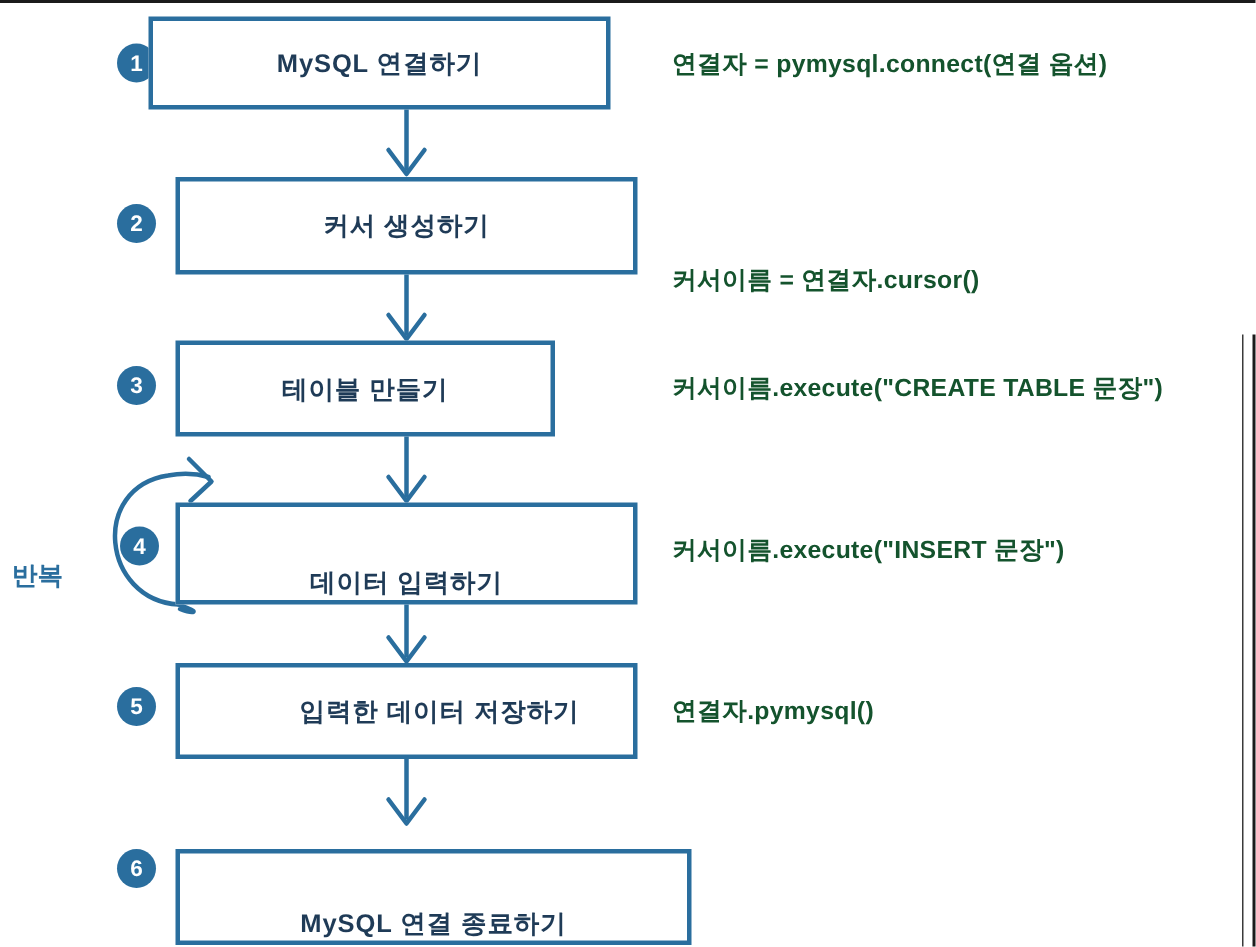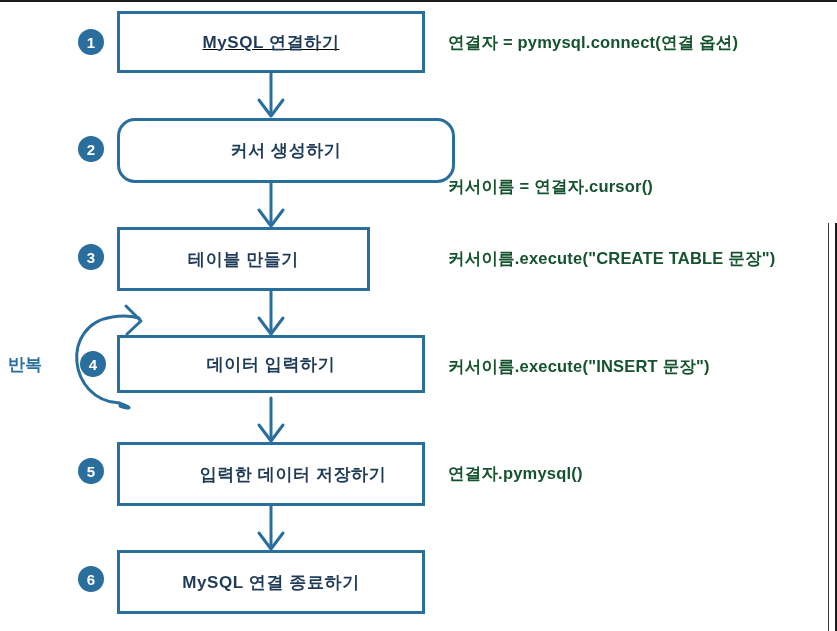--- a/index.html
+++ b/index.html
@@ -84,20 +84,21 @@
     font-weight: bold;
     white-space: nowrap;
     letter-spacing: 0.2px;
   }
   .loop-label {
     position: absolute;
     color: #2a6e9e;
     font-size: 17px;
     font-weight: bold;
     white-space: nowrap;
+    margin-top: 19px;
   }
 </style>
 </head>
 <body>
 
 <div id="canvas">
 
   <div class="edge-top"></div>
   <div class="edge-right"></div>
   <div class="edge-right-2"></div>
@@ -135,48 +136,48 @@
                  C 68 400, 60 325, 112 317
                  C 123 315, 132 316, 139 318"></path>
         <path d="M 119 403
                  C 136 409, 128 409, 120 406"></path>
         <polyline points="126,306 141,321 127,334"></polyline>
       </g>
     </g>
   </svg>
 
   <div class="badge" style="left:78px; top:29px;">1</div>
-  <div class="step-box" style="left:117px; top:11px; width:308px; height:62px;text-decoration:underline;">
+  <div class="step-box" style="left:99px; top:11px; width:308px; height:62px;">
     <span class="step-label">MySQL 연결하기</span>
   </div>
   <div class="code-text" style="left:448px; top:32px;">연결자 = pymysql.connect(연결 옵션)</div>
 
   <div class="badge" style="left:78px; top:136px;">2</div>
-  <div class="step-box" style="left:117px; top:118px; width:338px; height:65px;border-radius:18px;">
+  <div class="step-box" style="left:117px; top:118px; width:308px; height:65px;">
     <span class="step-label">커서 생성하기</span>
   </div>
   <div class="code-text" style="left:448px; top:140px;margin-top:36px;">커서이름 = 연결자.cursor()</div>
 
   <div class="badge" style="left:78px; top:244px;">3</div>
   <div class="step-box" style="left:117px; top:227px; width:253px; height:64px;">
     <span class="step-label">테이블 만들기</span>
   </div>
   <div class="code-text" style="left:448px; top:248px;">커서이름.execute("CREATE TABLE 문장")</div>
 
   <div class="loop-label" style="left:8px; top:353px;">반복</div>
   <div class="badge" style="left:80px; top:351px;">4</div>
-  <div class="step-box" style="left:117px; top:335px; width:308px; height:58px;">
+  <div class="step-box" style="left:117px; top:335px; width:308px; height:68px;align-items:flex-end;">
     <span class="step-label">데이터 입력하기</span>
   </div>
   <div class="code-text" style="left:448px; top:356px;">커서이름.execute("INSERT 문장")</div>
 
   <div class="badge" style="left:78px; top:458px;">5</div>
   <div class="step-box" style="left:117px; top:442px; width:308px; height:64px;padding-left:44px;">
     <span class="step-label">입력한 데이터 저장하기</span>
   </div>
   <div class="code-text" style="left:448px; top:463px;">연결자.pymysql()</div>
 
   <div class="badge" style="left:78px; top:566px;">6</div>
-  <div class="step-box" style="left:117px; top:550px; width:308px; height:64px;">
+  <div class="step-box" style="left:117px; top:566px; width:344px; height:64px;align-items:flex-end;">
     <span class="step-label">MySQL 연결 종료하기</span>
   </div>
 
 </div>
 
 </body></html>

